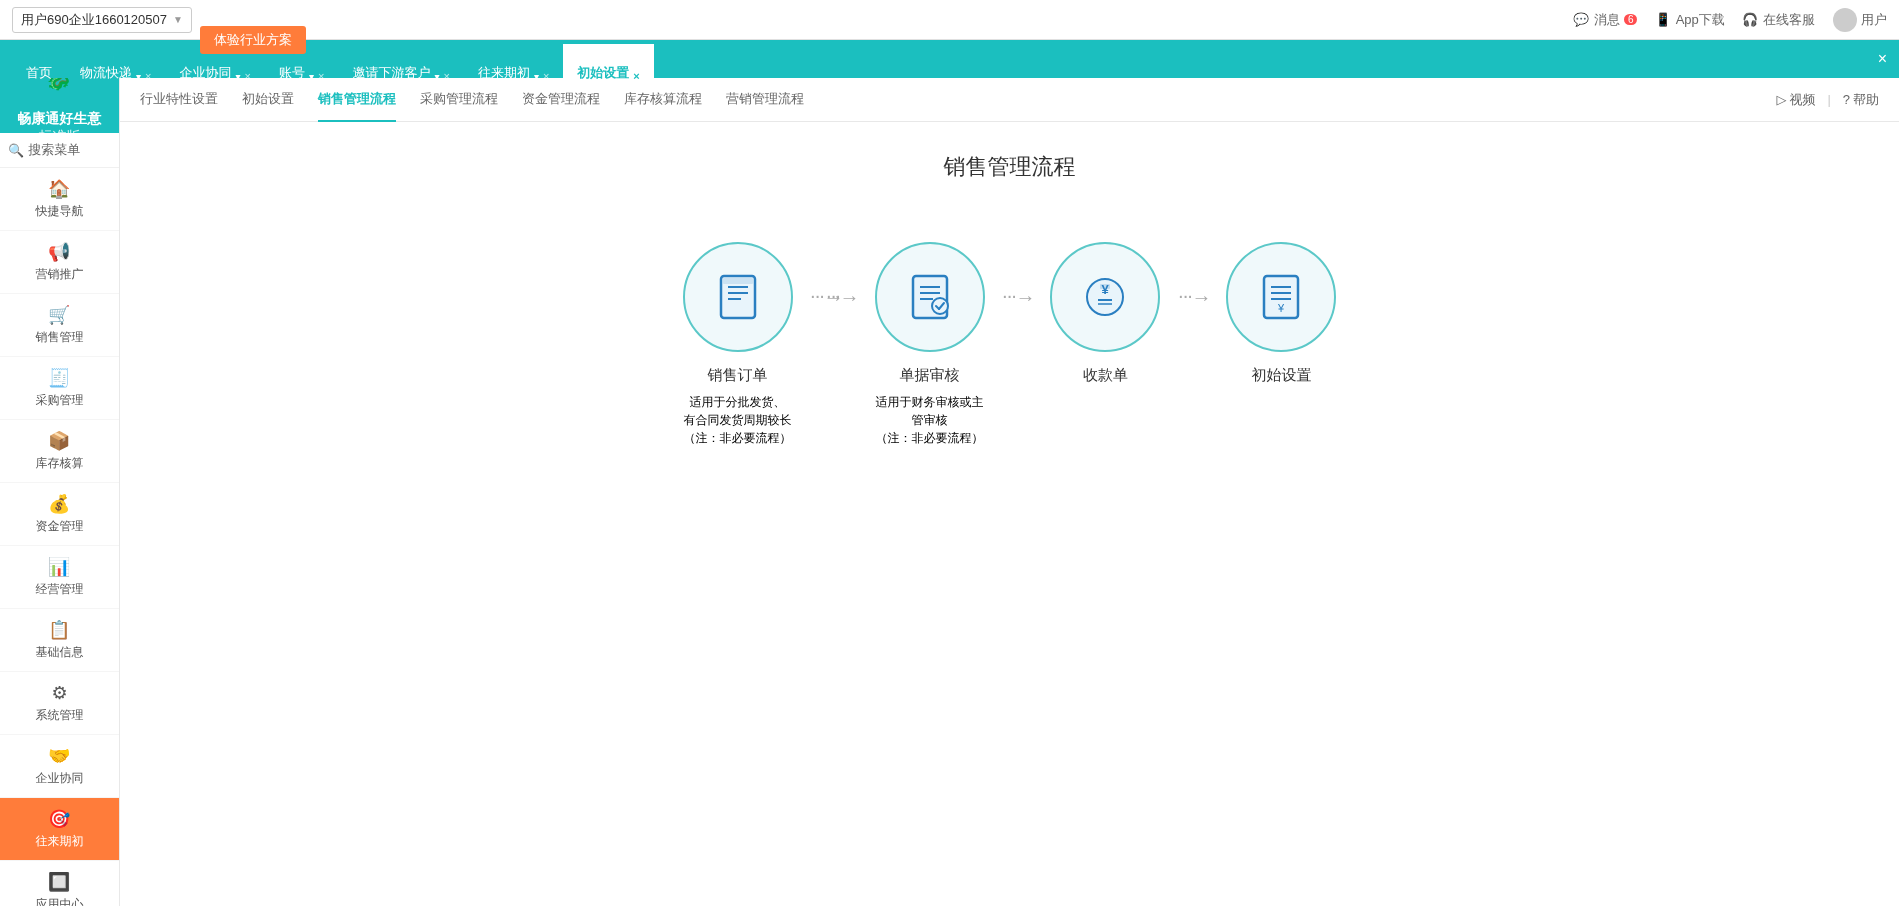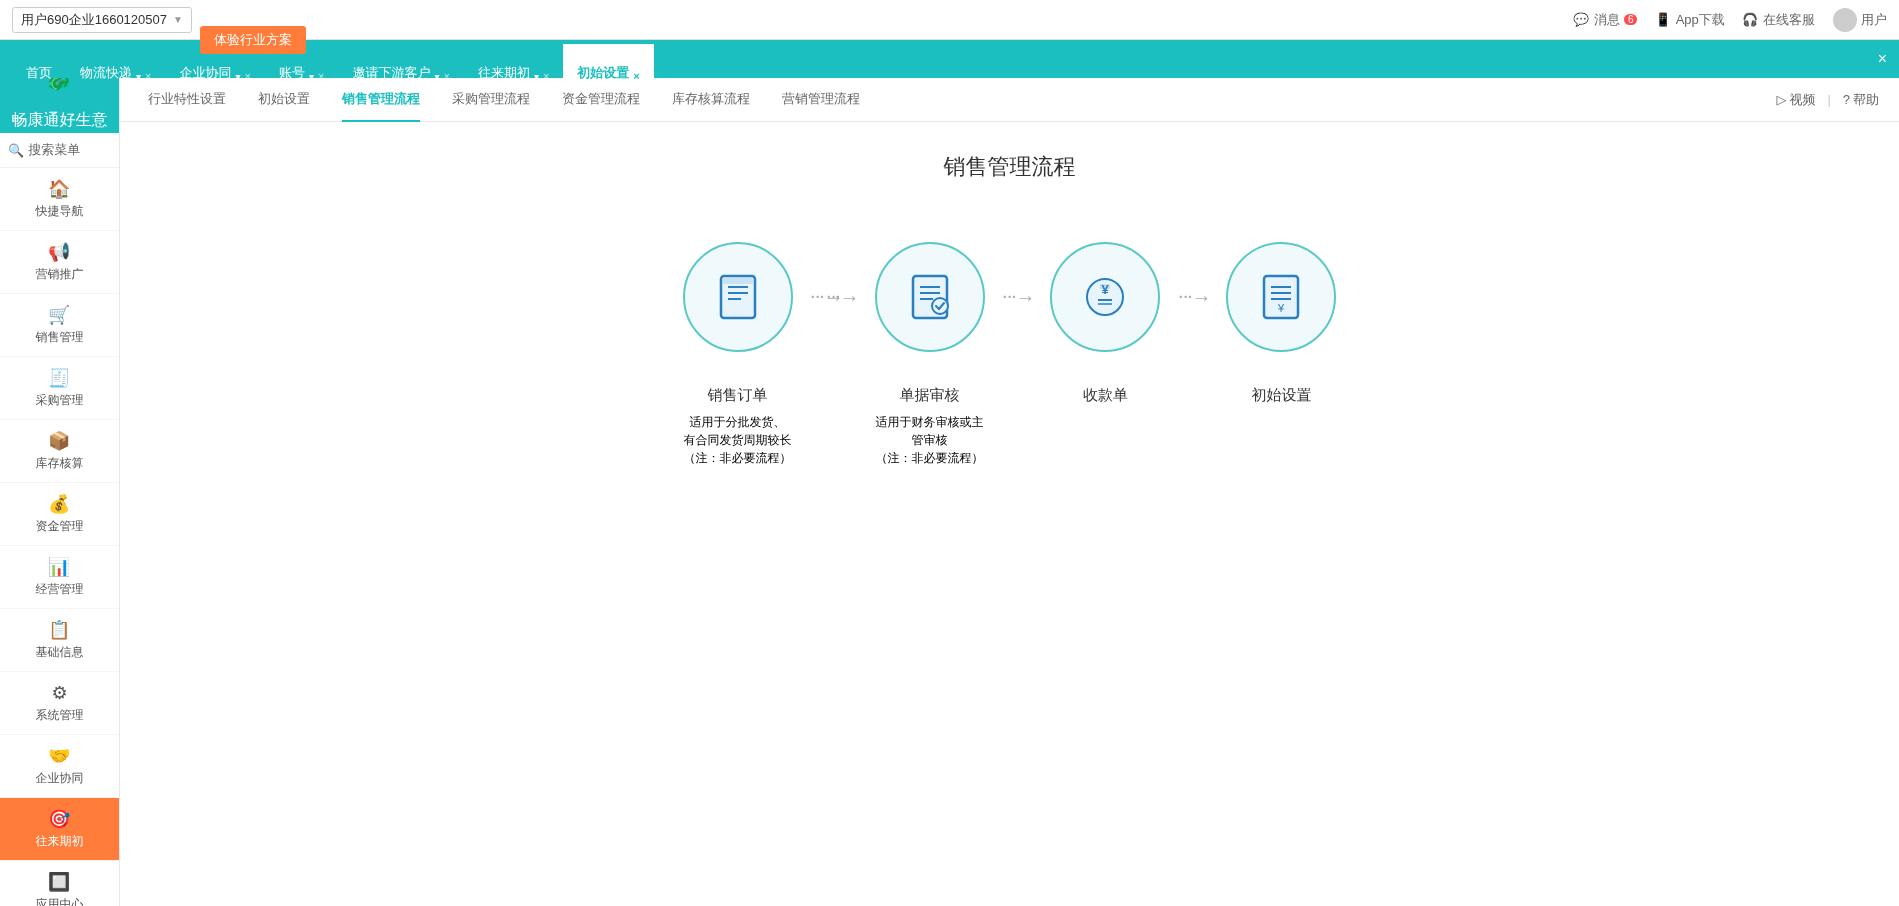--- a/index.html
+++ b/index.html
@@ -48,22 +48,22 @@
     .sidebar {
       width: 120px; background: #fff; border-right: 1px solid #e8e8e8;
       display: flex; flex-direction: column; overflow-y: auto;
       flex-shrink: 0;
     }
     .sidebar-logo {
       height: 55px; background: #1bbfbf; display: flex; align-items: center;
       justify-content: center; flex-direction: column; padding: 6px;
     }
     .sidebar-logo .logo-icon { font-size: 22px; color: #fff; }
-    .sidebar-logo .logo-text { font-size: 16px; color: #fff; font-weight: normal; margin-top: 18px; }
-    .sidebar-logo .logo-sub { font-size: 10px; color: rgba(255,255,255,0.8); }
+    .sidebar-logo .logo-text { font-size: 14px; color: #fff; font-weight: bold; margin-top: 18px; }
+    .sidebar-logo .logo-sub { font-size: 14px; color: rgba(255,255,255,0.8); }
     .sidebar-search {
       padding: 8px; display: flex; align-items: center; gap: 4px;
       border-bottom: 1px solid #f0f0f0; cursor: pointer;
     }
     .sidebar-search span { font-size: 13px; color: #666; }
     .sidebar-item {
       display: flex; flex-direction: column; align-items: center;
       padding: 10px 4px; cursor: pointer; border-bottom: 1px solid #f5f5f5;
       font-size: 12px; color: #555; gap: 3px;
     }
@@ -76,21 +76,20 @@
     
     .sub-tabs {
       display: flex; align-items: center; border-bottom: 1px solid #e8e8e8;
       padding: 0 20px; gap: 24px; height: 44px;
       flex-shrink: 0;
     }
     .sub-tab {
       font-size: 13px; color: #666; cursor: pointer; height: 44px;
       display: flex; align-items: center; border-bottom: 2px solid transparent;
       padding-bottom: 0;
-      margin-left: 8px;
     }
     .sub-tab.active { color: #1bbfbf; border-bottom: 2px solid #1bbfbf; font-weight: bold; }
     .sub-tabs-right { margin-left: auto; display: flex; gap: 12px; font-size: 13px; color: #666; }
     .sub-tabs-right span { cursor: pointer; display: flex; align-items: center; gap: 3px; }
 
     
     .page-content { flex: 1; padding: 30px 40px; }
     .page-title {
       text-align: center; font-size: 22px; color: #333; font-weight: normal;
       margin-bottom: 60px;
@@ -106,21 +105,21 @@
       width: 160px;
     }
     .flow-circle {
       width: 110px; height: 110px; border-radius: 50%;
       border: 2px solid #5bc8c8; background: #f0f9fb;
       display: flex; align-items: center; justify-content: center;
       font-size: 44px; color: #2a7fc1; margin-bottom: 14px;
       position: relative;
     }
     .flow-circle svg { width: 54px; height: 54px; }
-    .flow-name { font-size: 15px; color: #333; margin-bottom: 8px; text-align: center; margin-top: 20px; }
+    .flow-name { font-size: 15px; color: #333; margin-bottom: 8px; text-align: center; }
     .flow-desc { font-size: 12px; color: #000000; text-align: center; line-height: 1.5; }
     .flow-arrow {
       display: flex; align-items: flex-start; padding-top: 42px;
       font-size: 20px; color: #aaa; letter-spacing: -2px;
       margin: 0 -8px;
     }
 
     
     ::-webkit-scrollbar { width: 5px; }
     ::-webkit-scrollbar-thumb { background: #ccc; border-radius: 3px; }

